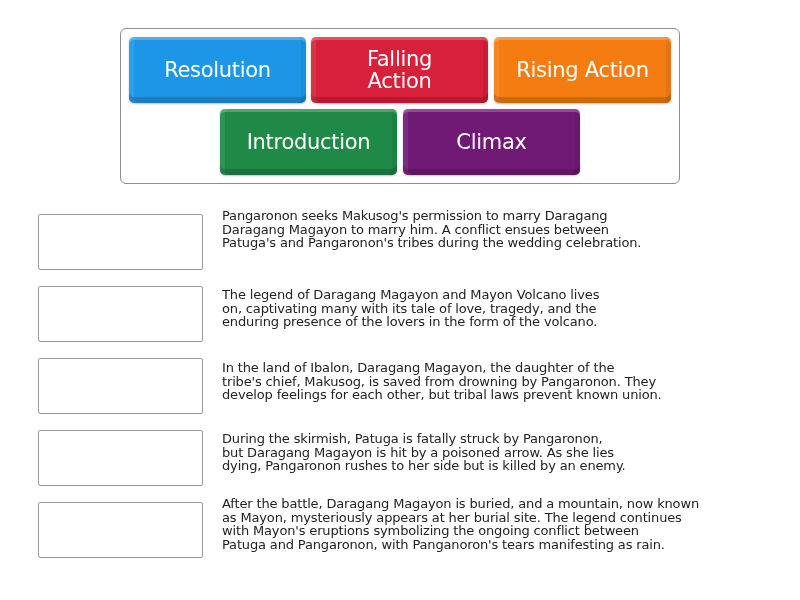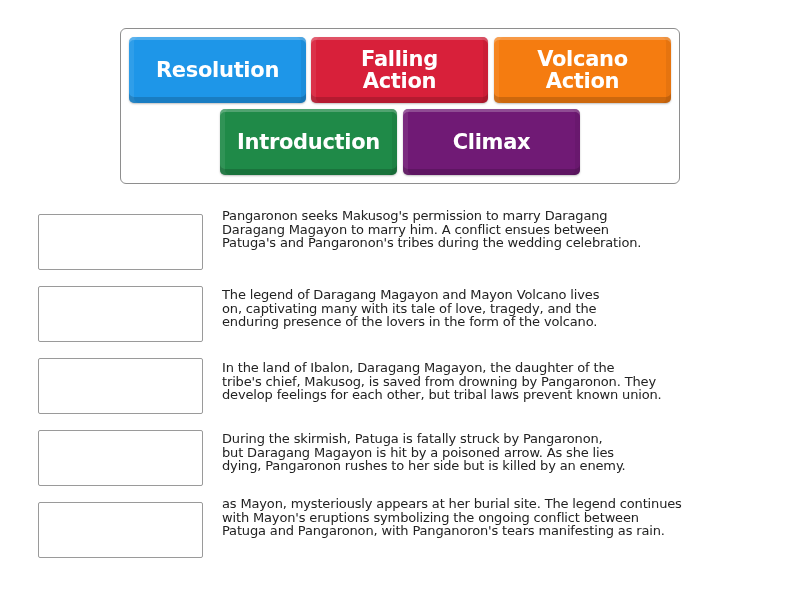--- a/index.html
+++ b/index.html
@@ -13,21 +13,20 @@
     .tile {
       position: absolute; width: 177px; height: 66px; border-radius: 5px;
       color: #fff; font-family: "DejaVu Sans", sans-serif; font-size: 21px;
       line-height: 22px; text-align: center; display: flex; align-items: center;
       justify-content: center; cursor: grab; user-select: none;
       box-shadow: inset 0 -6px 0 rgba(0,0,0,0.16), inset 0 3px 0 rgba(255,255,255,0.22),
                   inset 5px 0 0 rgba(255,255,255,0.08), inset -5px 0 0 rgba(0,0,0,0.06),
                   0 1px 2px rgba(0,0,0,0.25);
       padding: 0 6px;
       letter-spacing: -0.3px;
-      font-weight: bold;
     }
     .tile span { display: block; }
 
     .drop-box {
       position: absolute; left: 38px; width: 165px; height: 56px;
       border: 1px solid #9a9a9a; border-radius: 2px; background: #fff;
     }
     .desc {
       position: absolute; left: 222px; width: 560px;
       font-family: "DejaVu Sans", sans-serif; font-size: 13px; line-height: 13.6px;
@@ -40,21 +39,21 @@
 
 <div class="tile-bank">
   <div class="tile" id="t0" style="left: 8px; top: 8px; background: rgb(30, 150, 232);">
     <span>Resolution</span>
   </div>
   <div class="tile" id="t1" style="left: 190px; top: 8px; flex-direction: column; background: rgb(216, 32, 58);">
     <span>Falling</span>
     <span>Action</span>
   </div>
   <div class="tile" id="t2" style="left: 373px; top: 8px; background: rgb(245, 124, 16);">
-    <span>Volcano Action</span>
+    <span>Rising Action</span>
   </div>
   <div class="tile" id="t3" style="left: 99px; top: 80px; background: rgb(31, 138, 72);">
     <span>Introduction</span>
   </div>
   <div class="tile" id="t4" style="left: 282px; top: 80px; background: #701a75;">
     <span>Climax</span>
   </div>
 </div>
 
 <div class="drop-box" style="top:214px;">
@@ -90,16 +89,17 @@
 <div class="desc" style="top:432px;">
   <span class="line">During the skirmish, Patuga is fatally struck by Pangaronon,</span>
   <span class="line">but Daragang Magayon is hit by a poisoned arrow. As she lies</span>
   <span class="line">dying, Pangaronon rushes to her side but is killed by an enemy.</span>
 </div>
 
 <div class="drop-box" style="top:502px;">
   <span></span>
 </div>
 <div class="desc" style="top:497px;">
+  <span class="line">After the battle, Daragang Magayon is buried, and a mountain, now known</span>
   <span class="line">as Mayon, mysteriously appears at her burial site. The legend continues</span>
   <span class="line">with Mayon's eruptions symbolizing the ongoing conflict between</span>
   <span class="line">Patuga and Pangaronon, with Panganoron's tears manifesting as rain.</span>
 </div>
 
 </body></html>

